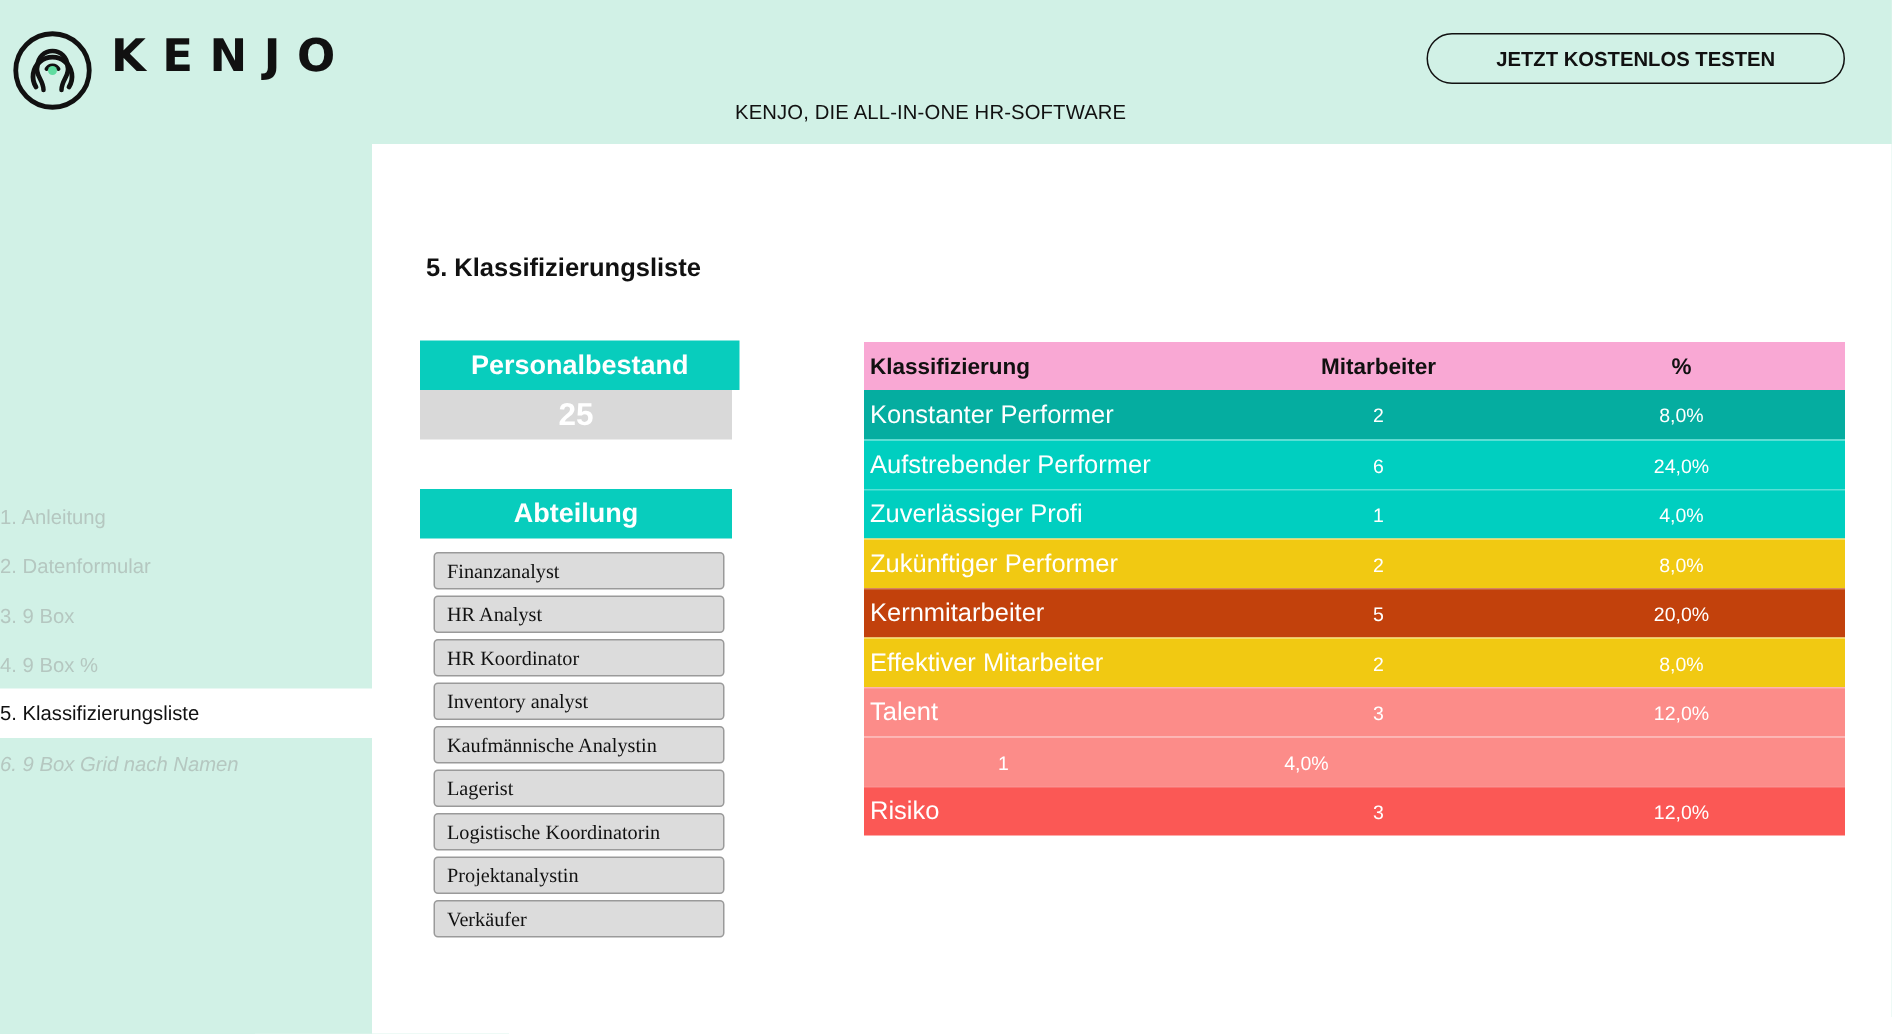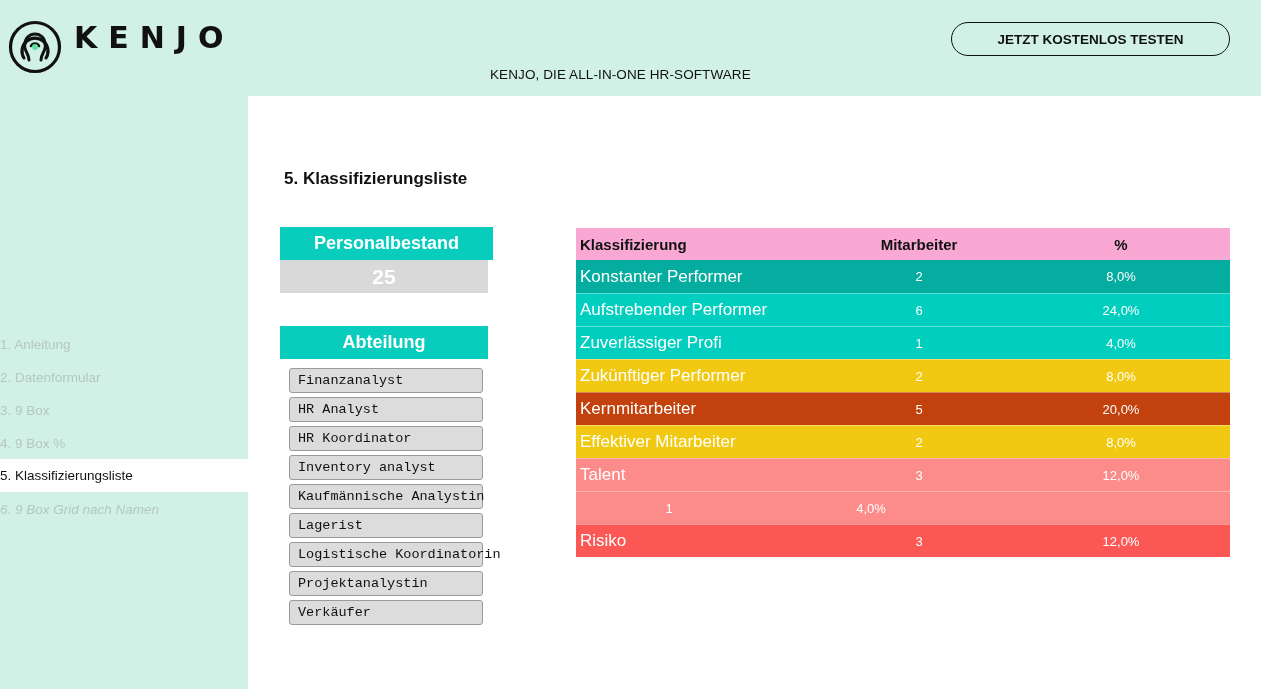--- a/index.html
+++ b/index.html
@@ -11,21 +11,21 @@
   .tagline { position: absolute; left: 490px; top: 39px; font-family: "Liberation Sans", sans-serif; font-size: 13.5px; color: #111; letter-spacing: 0.1px; margin-top: 28px; }
   .cta { position: absolute; left: 951px; top: 22px; width: 279px; height: 34px; border: 1.6px solid #111; border-radius: 25px; background: transparent; display: flex; align-items: center; justify-content: center; font-family: "Liberation Sans", sans-serif; font-weight: bold; font-size: 13.5px; color: #111; cursor: pointer; }
   .sidebar { position: absolute; left: 0; top: 96px; width: 248px; height: 593px; background: #d1f1e6; }
   .nav-item { position: absolute; left: 0; width: 288px; height: 33px; line-height: 33px; font-family: "Liberation Sans", sans-serif; font-size: 13.5px; color: #b5c7c0; padding-left: 0; white-space: nowrap; cursor: pointer; }
   .nav-item.active { background: #ffffff; color: #111; }
   .main { position: absolute; left: 248px; top: 96px; width: 1013px; height: 593px; background: #ffffff; }
   .page-title { position: absolute; left: 36px; top: 73px; font-family: "Liberation Sans", sans-serif; font-weight: bold; font-size: 17px; color: #111; }
   .kpi-head { position: absolute; left: 32px; top: 131px; width: 213px; height: 33px; background: #08cdbd; color: #fff; font-family: "Liberation Sans", sans-serif; font-weight: bold; font-size: 18px; display: flex; align-items: center; justify-content: center; }
   .kpi-val { position: absolute; left: 32px; top: 164px; width: 208px; height: 33px; background: #d9d9d9; color: #fff; font-family: "Liberation Sans", sans-serif; font-weight: bold; font-size: 21px; display: flex; align-items: center; justify-content: center; }
   .dept-head { position: absolute; left: 32px; top: 230px; width: 208px; height: 33px; background: #08cdbd; color: #fff; font-family: "Liberation Sans", sans-serif; font-weight: bold; font-size: 18px; display: flex; align-items: center; justify-content: center; }
-  .slicer { position: absolute; left: 41px; width: 194px; height: 25px; background: #dcdcdc; border: 1px solid #9a9a9a; border-radius: 3px; font-family: Liberation Mono, monospace; font-size: 13.5px; color: #111; line-height: 23px; padding-left: 8px; cursor: pointer; white-space: nowrap; }
+  .slicer { position: absolute; left: 41px; width: 194px; height: 25px; background: #dcdcdc; border: 1px solid #9a9a9a; border-radius: 3px; font-family: Liberation Serif, serif; font-size: 13.5px; color: #111; line-height: 23px; padding-left: 8px; cursor: pointer; white-space: nowrap; }
   .table { position: absolute; left: 328px; top: 132px; width: 654px; }
   .thead { height: 32px; background: #f9a8d4; display: flex; align-items: center; font-family: "Liberation Sans", sans-serif; font-weight: bold; font-size: 15px; color: #111; }
   .row { height: 33px; display: flex; align-items: center; color: #fff; border-top: 1px solid rgba(255,255,255,0.35); }
   .c1 { width: 250px; padding-left: 4px; font-family: "Liberation Sans", sans-serif; font-size: 17px; white-space: nowrap; }
   .c2 { width: 186px; text-align: center; font-family: "Liberation Sans", sans-serif; font-size: 13px; }
   .c3 { width: 218px; text-align: center; font-family: "Liberation Sans", sans-serif; font-size: 13px; }
   .thead .c1 { font-size: 15px; }
   .thead .c2, .thead .c3 { font-size: 15px; }
 </style>
 </head>

